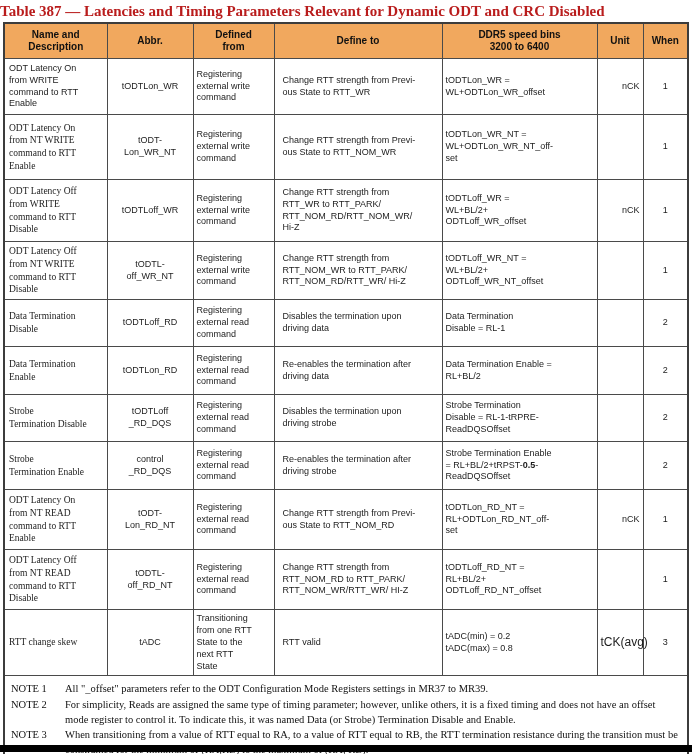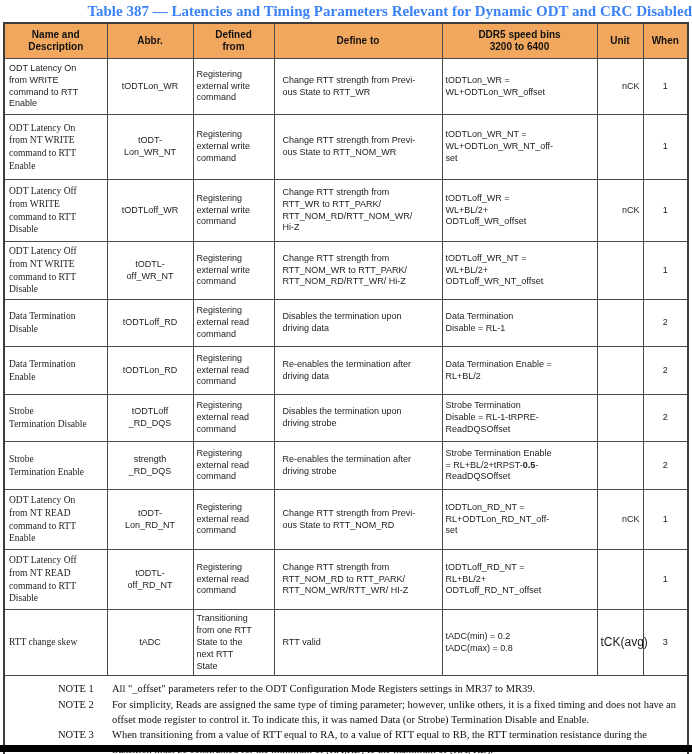--- a/index.html
+++ b/index.html
@@ -3,27 +3,27 @@
 <meta charset="utf-8">
 <style>
   html,body { margin:0; padding:0; }
   body {
     width:692px; height:754px; position:relative;
     background:#ffffff; overflow:hidden;
     font-family:"Liberation Sans", sans-serif;
     color:#1c1c1c;
   }
   .doc-title {
-    text-align:right;
+    text-align:left;
     font-family:"Liberation Serif", serif;
     font-weight:bold;
     font-size:15px;
     padding-top:3px;
     letter-spacing:0px;
-    color:#3b82f6;
+    color:#b91c1c;
   }
   table.spec {
     border-collapse:collapse;
     table-layout:fixed;
     width:684px;
     margin:2px auto 0 auto;
     border:2px solid #3c3c3c;
   }
   .spec th, .spec td { border:1px solid #4a4a4a; }
   .spec th {
@@ -48,21 +48,21 @@
   td.c-unit.small { font-size:12px; }
   td.c-note { text-align:center; }
   .seg-bold { font-weight:bold; }
   td.notes-cell { padding:5px 6px 6px 6px; vertical-align:top; }
   .note-row {
     display:flex;
     font-family:"Liberation Serif", serif;
     font-size:10.5px; line-height:1.45; color:#111;
     white-space:normal;
   }
-  .note-label { flex:0 0 50px;margin-left:47px; }
+  .note-label { flex:0 0 50px; }
   .note-text  { flex:1; padding-left:4px; }
   .bottom-bar {
     position:absolute; left:0; top:745px;
     width:692px; height:7px; background:#000;
   }
 </style>
 </head>
 <body>
 
 <div class="doc-title">Table 387 — Latencies and Timing Parameters Relevant for Dynamic ODT and CRC Disabled</div>
@@ -204,21 +204,21 @@
 driving strobe</td>
         <td class="c-bins"><span>Strobe Termination
 Disable = RL-1-tRPRE-
 ReadDQSOffset</span></td>
         <td class="c-unit"></td>
         <td class="c-note">2</td>
       </tr>
       <tr style="height: 48px;">
         <td class="c-name serif">Strobe
 Termination Enable</td>
-        <td class="c-abbr">strength
+        <td class="c-abbr">control
 _RD_DQS</td>
         <td class="c-from">Registering
 external read
 command</td>
         <td class="c-to">Re-enables the termination after
 driving strobe</td>
         <td class="c-bins"><span>Strobe Termination Enable
 = RL+BL/2+tRPST-</span><span class="seg-bold">0.5</span><span>-
 ReadDQSOffset</span></td>
         <td class="c-unit"></td>

